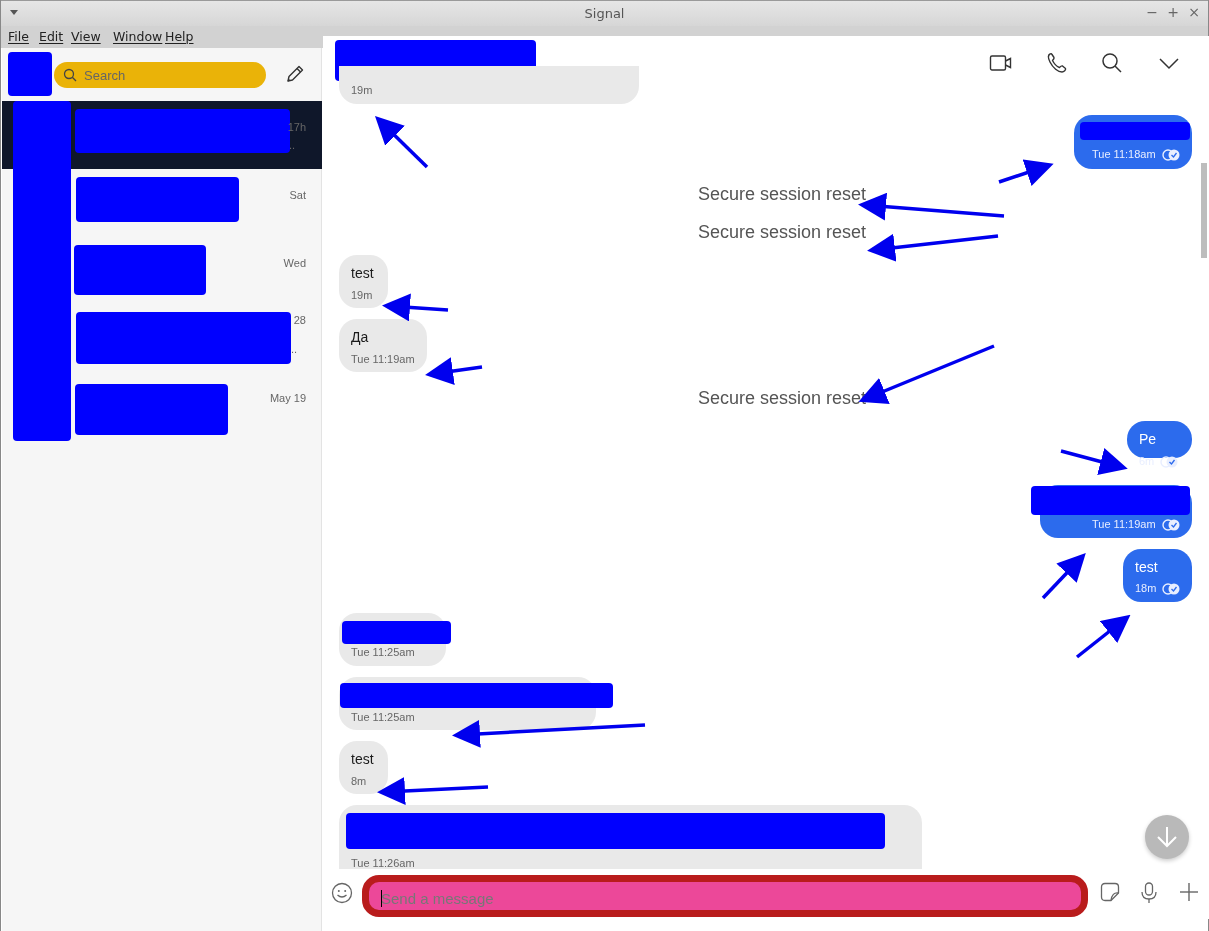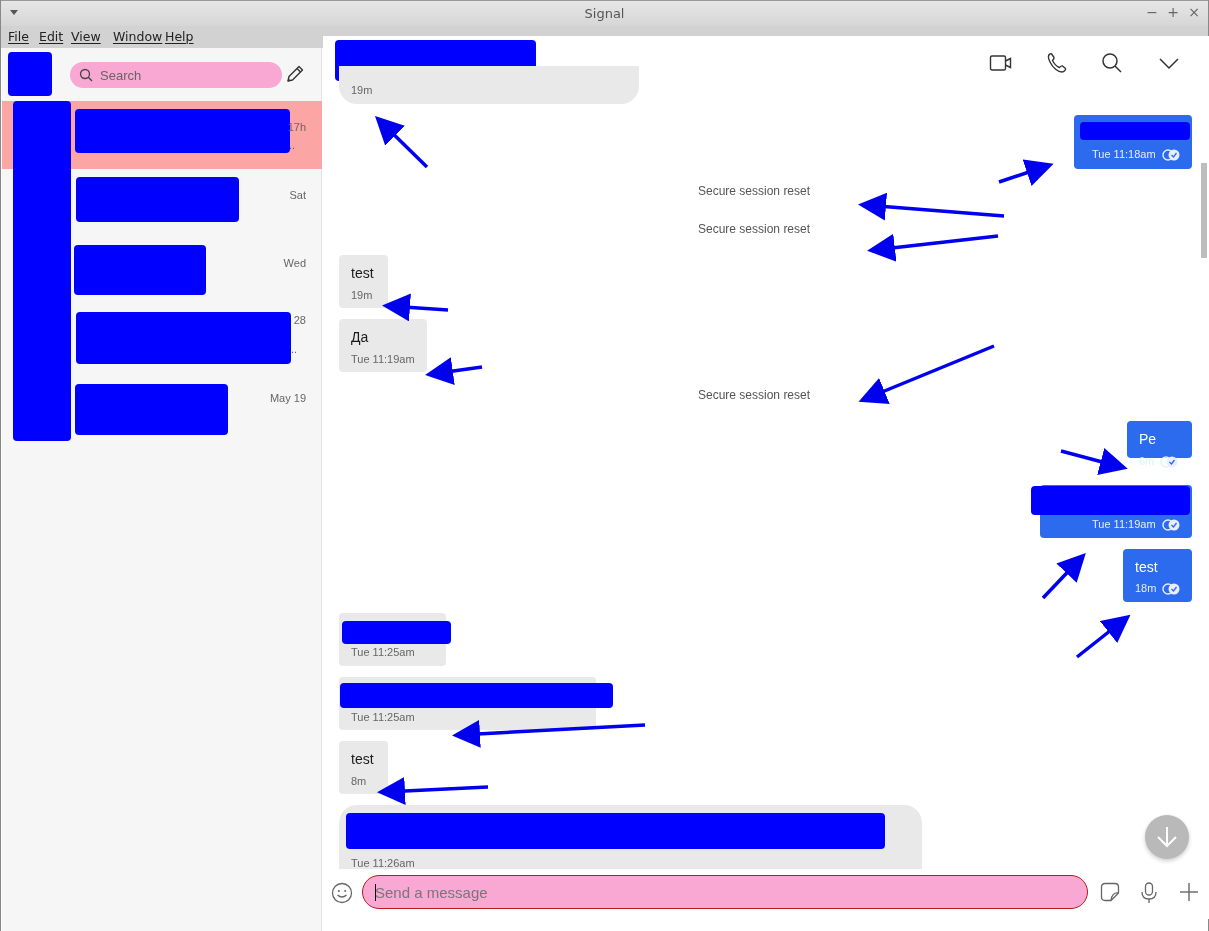--- a/index.html
+++ b/index.html
@@ -6,49 +6,49 @@
   html, body { width: 1209px; height: 931px; overflow: hidden; background: #fff; font-family: "Liberation Sans", "DejaVu Sans", sans-serif; }
   .window { position: absolute; left: 0; top: 0; width: 1209px; height: 931px; border-left: 1px solid #888; border-right: 1px solid #888; }
   .titlebar { position: absolute; left: 0; top: 0; width: 100%; height: 26px; background: linear-gradient(#e6e6e6, #d6d6d6); border-top: 1px solid #9a9a9a; }
   .titlebar .menu-arrow { position: absolute; left: 9px; top: 9px; width: 0; height: 0; border-left: 4px solid transparent; border-right: 4px solid transparent; border-top: 5px solid #555; }
   .titlebar .title { position: absolute; left: 0; right: 0; top: 5px; text-align: center; font-size: 13px; color: #555; font-family: "DejaVu Sans", sans-serif; }
   .titlebar .wctl { position: absolute; top: 3px; font-size: 14px; color: #666; width: 16px; text-align: center; font-family: "DejaVu Sans", sans-serif; }
   .menubar { position: absolute; left: 0; top: 26px; width: 100%; height: 22px; background: #d2d2d2; font-family: "DejaVu Sans", sans-serif; font-size: 12.5px; color: #222; }
   .menubar span { position: absolute; top: 3px; text-decoration: underline; text-decoration-thickness: 1px; text-underline-offset: 2px; }
   .sidebar { position: absolute; left: 1px; top: 48px; width: 320px; height: 883px; background: #f6f6f6; border-right: 1px solid #e3e3e3; }
   .avatar-self { position: absolute; left: 6px; top: 4px; width: 44px; height: 44px; background: #0000ff; border-radius: 4px; }
-  .search { position: absolute; left: 68px; top: 14px; width: 212px; height: 26px; background: #f9a8d4; border-radius: 13px; }
+  .search { position: absolute; left: 52px; top: 14px; width: 212px; height: 26px; background: #eab308; border-radius: 13px; }
   .search svg { position: absolute; left: 9px; top: 6px; }
   .search input { position: absolute; left: 30px; top: 0; height: 26px; width: 170px; border: none; background: transparent; font-size: 13px; color: #555; outline: none; font-family: "Liberation Sans", sans-serif; }
   .search input::placeholder { color: #666; }
   .compose { position: absolute; left: 282px; top: 15px; }
   .conv { position: absolute; left: 0; width: 320px; height: 68px; }
-  .conv.selected { background: #fca5a5; }
+  .conv.selected { background: #0f172a; }
   .conv .redact { position: absolute; background: #0000ff; border-radius: 4px; }
   .conv .time { position: absolute; right: 16px; font-size: 11px; color: #666; }
   .conv .dots { position: absolute; right: 26px; font-size: 11px; color: #666; }
   .avatar-col { position: absolute; left: 11px; top: 53px; width: 58px; height: 340px; background: #0000ff; border-radius: 4px; }
   .main { position: absolute; left: 322px; top: 36px; width: 886px; height: 883px; background: #fff; }
   .header-redact { position: absolute; left: 12px; top: 4px; width: 201px; height: 41px; background: #0000ff; border-radius: 4px; }
   .hicon { position: absolute; top: 15px; }
-  .msg { position: absolute; border-radius: 4px; font-size: 14px; }
+  .msg { position: absolute; border-radius: 18px; font-size: 14px; }
   .msg.in { background: #e9e9e9; color: #1b1b1b; }
   .msg.out { background: #2c6bed; color: #fff; }
   .msg .body { position: absolute; left: 12px; top: 10px; }
   .msg .meta { position: absolute; left: 12px; font-size: 11px; }
   .msg.in .meta { color: #666; }
   .msg.out .meta { color: #e8eeff; }
   .msg .redact { position: absolute; background: #0000ff; border-radius: 4px; }
   .check { display: inline-block; vertical-align: middle; margin-left: 6px; }
-  .sys { position: absolute; left: 375px; font-size: 12px; color: #555; }
+  .sys { position: absolute; left: 375px; font-size: 18px; color: #555; }
   .scrollbar { position: absolute; left: 878px; top: 127px; width: 6px; height: 95px; background: #bdbdbd; }
   .scroll-down { position: absolute; left: 822px; top: 779px; width: 44px; height: 44px; border-radius: 50%; background: #b9b9b9; box-shadow: 0 2px 4px rgba(0,0,0,0.2); }
   .scroll-down svg { position: absolute; left: 9px; top: 9px; }
   .composer { position: absolute; left: 0; top: 833px; width: 886px; height: 50px; background: #fff; }
-  .composer .input { position: absolute; left: 39px; top: 6px; width: 726px; height: 34px; border: 1px solid #b91c1c; border-radius: 17px; background: #f9a8d4; }
+  .composer .input { position: absolute; left: 39px; top: 6px; width: 726px; height: 42px; border: 7px solid #b91c1c; border-radius: 17px; background: #ec4899; }
   .composer .input input { position: absolute; left: 12px; top: 0; height: 32px; width: 700px; border: none; background: transparent; font-size: 15px; outline: none; color: #222; font-family: "Liberation Sans", sans-serif; }
   .composer .input input::placeholder { color: #777; }
   .composer .input .caret { position: absolute; left: 12px; top: 8px; width: 1px; height: 17px; background: #000; }
   .cicon { position: absolute; top: 12px; }
   .arrow { position: absolute; left: 0; top: 0; pointer-events: none; }
 </style>
 </head>
 <body>
 
 <div class="window">

